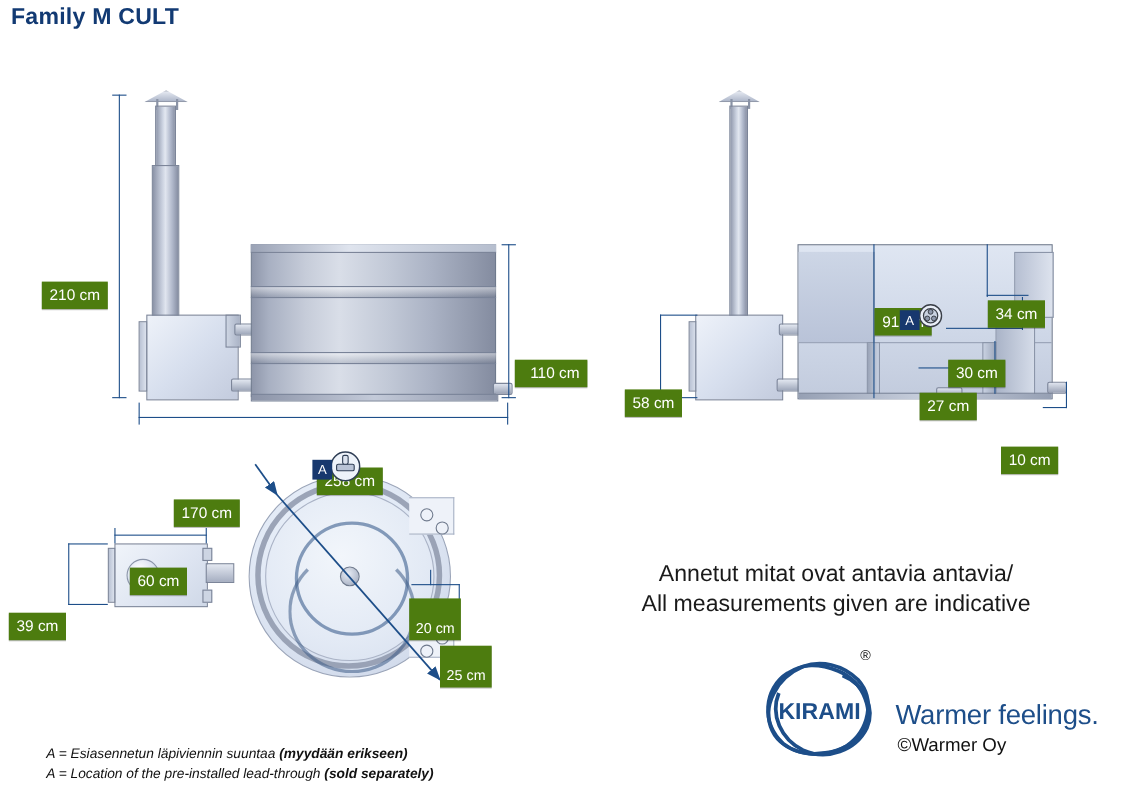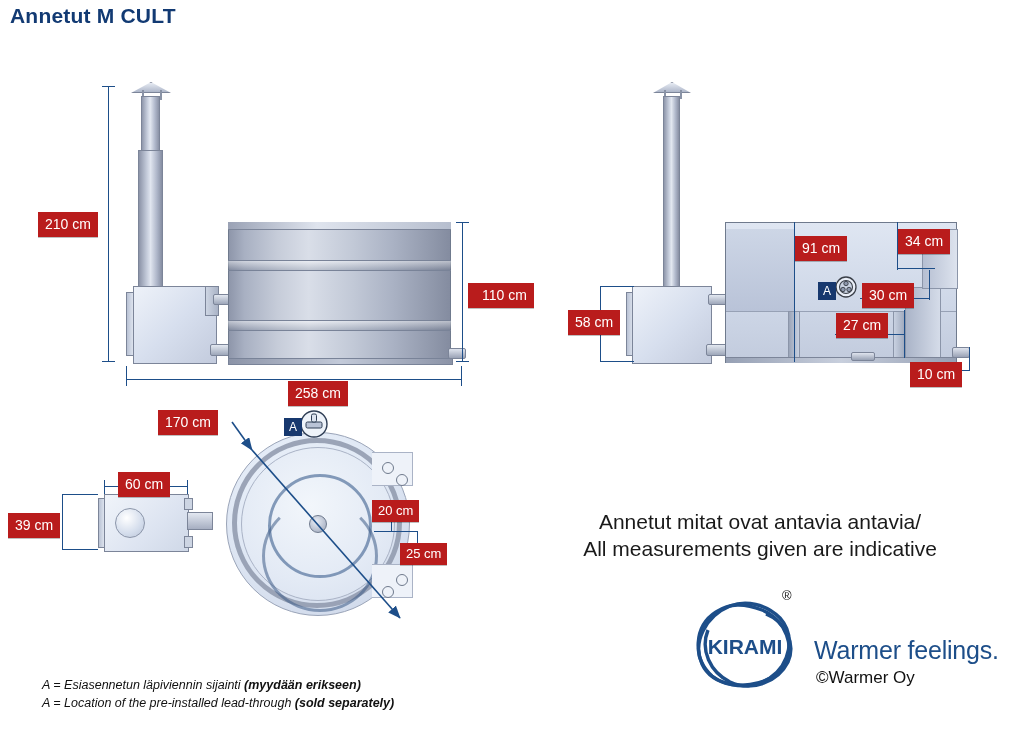--- a/index.html
+++ b/index.html
@@ -18,30 +18,31 @@
     position:absolute;left:10px;top:4px;
     font-size:21px;font-weight:bold;
     color:#123a73;
     letter-spacing:.2px;
     white-space:nowrap;
   }
 
   
   .dim{
     position:absolute;
-    background:#b91c1c;
+    background:#4d7c0f;
     color:#ffffff;
     font-size:14px;
     line-height:1;
     padding:5px 7px 6px 7px;
     white-space:nowrap;
     box-shadow:0 1px 0 rgba(0,0,0,.25);
     z-index:40;
-  }
-  .dim.sm{font-size:13px;padding:4px 6px 5px 6px;}
+    margin-top:44px;
+  }
+  .dim.sm{font-size:13px;padding:20px 6px 5px 6px;}
 
   
   .dl{position:absolute;background:#1d4e89;z-index:5;}
   .dl.h{height:1px;}
   .dl.v{width:1px;}
   .tick{position:absolute;background:#1d4e89;z-index:6;}
 
   
   #view-side{position:absolute;left:0;top:0;width:520px;height:400px;}
 
@@ -354,21 +355,21 @@
     position:absolute;left:42px;top:676px;
     font-size:12.5px;font-style:italic;line-height:1.45;color:#111;
   }
   #footnotes b{font-weight:bold;}
 </style>
 </head>
 <body>
 
 <div class="page">
 
-  <div id="page-title">Annetut M CULT</div>
+  <div id="page-title">Family M CULT</div>
 
   <div id="view-side">
 
     <div class="dl v" style="left:108px;top:86px;height:276px;"></div>
     <div class="tick" style="left:102px;top:86px;width:13px;height:1px;"></div>
     <div class="tick" style="left:102px;top:361px;width:13px;height:1px;"></div>
     <div class="dim" style="left:38px;top:212px;">210 cm</div>
 
     <div id="chimney-cap"></div>
     <div id="chimney-cap-posts"></div>
@@ -529,20 +530,20 @@
       </g>
       <text x="59" y="58" font-family="Liberation Sans, sans-serif" font-size="21" font-weight="bold" fill="#1d4e89" text-anchor="middle">KIRAMI</text>
     </svg>
     <div id="logo-reg">®</div>
     <div id="tagline">Warmer feelings.</div>
     <div id="copyright">©Warmer Oy</div>
   </div>
 
   <div id="footnotes">
     <div>
-      <span>A = Esiasennetun läpiviennin sijainti </span><b>(myydään erikseen)</b>
+      <span>A = Esiasennetun läpiviennin suuntaa </span><b>(myydään erikseen)</b>
     </div>
     <div>
       <span>A = Location of the pre-installed lead-through </span><b>(sold separately)</b>
     </div>
   </div>
 
 </div>
 
 </body></html>

